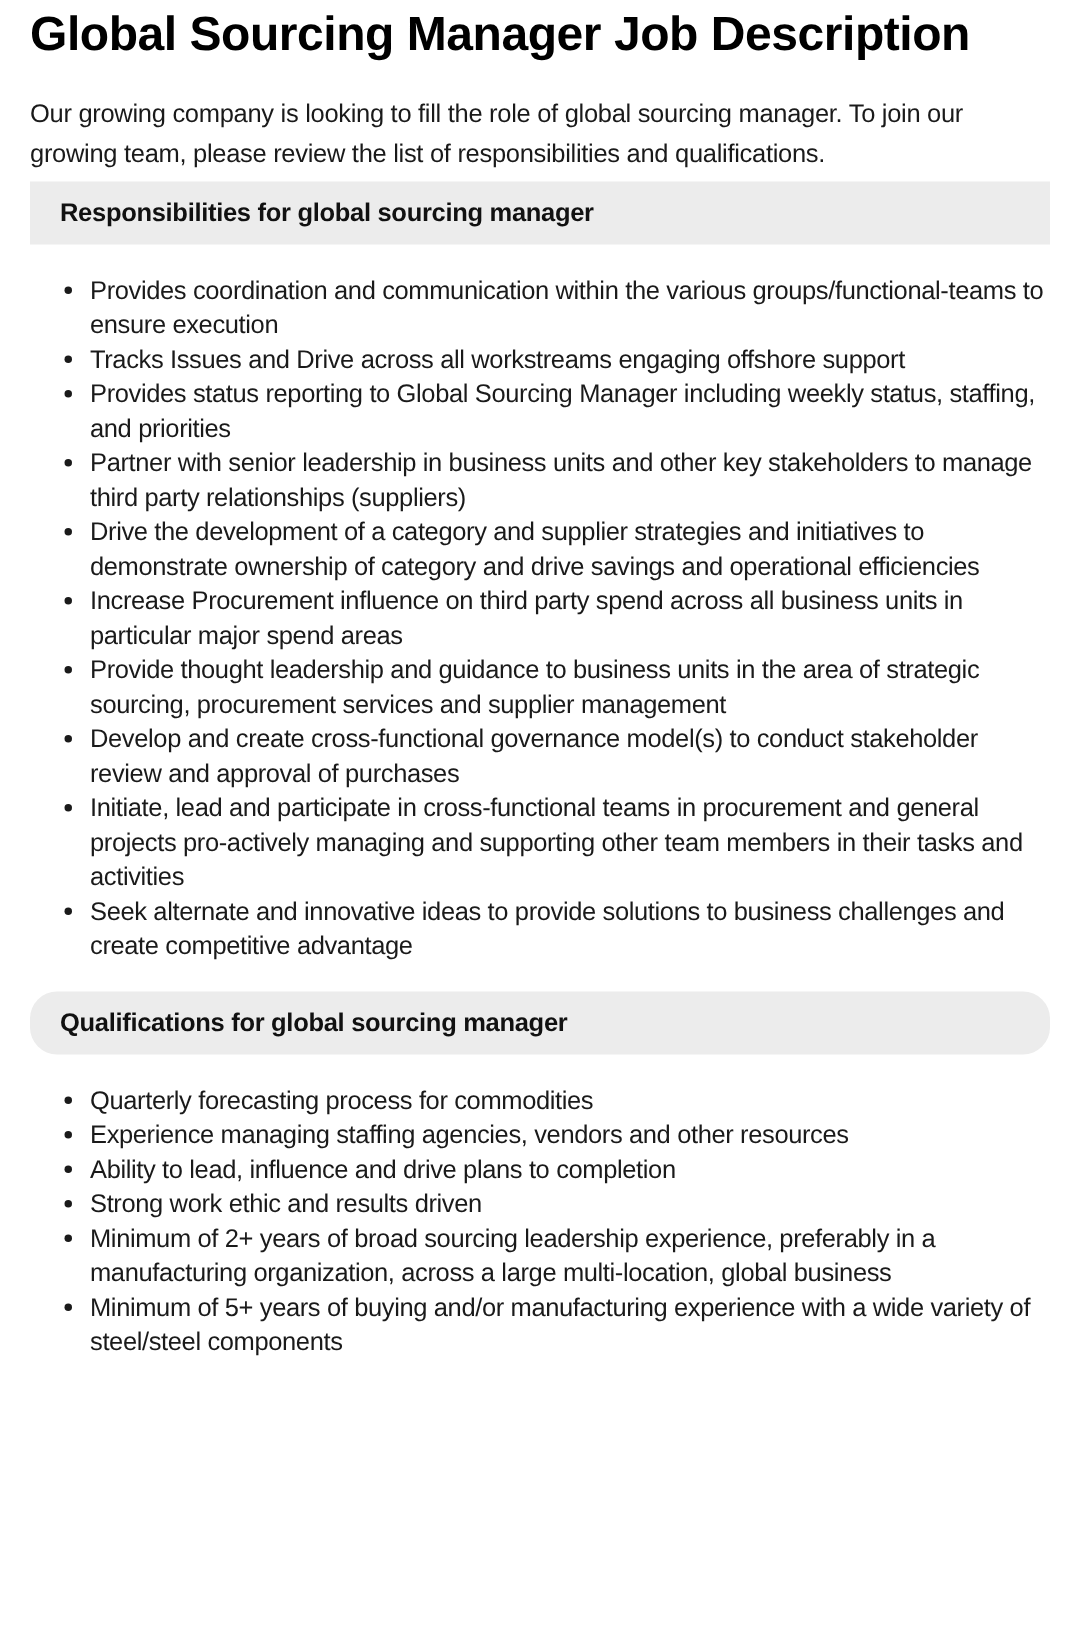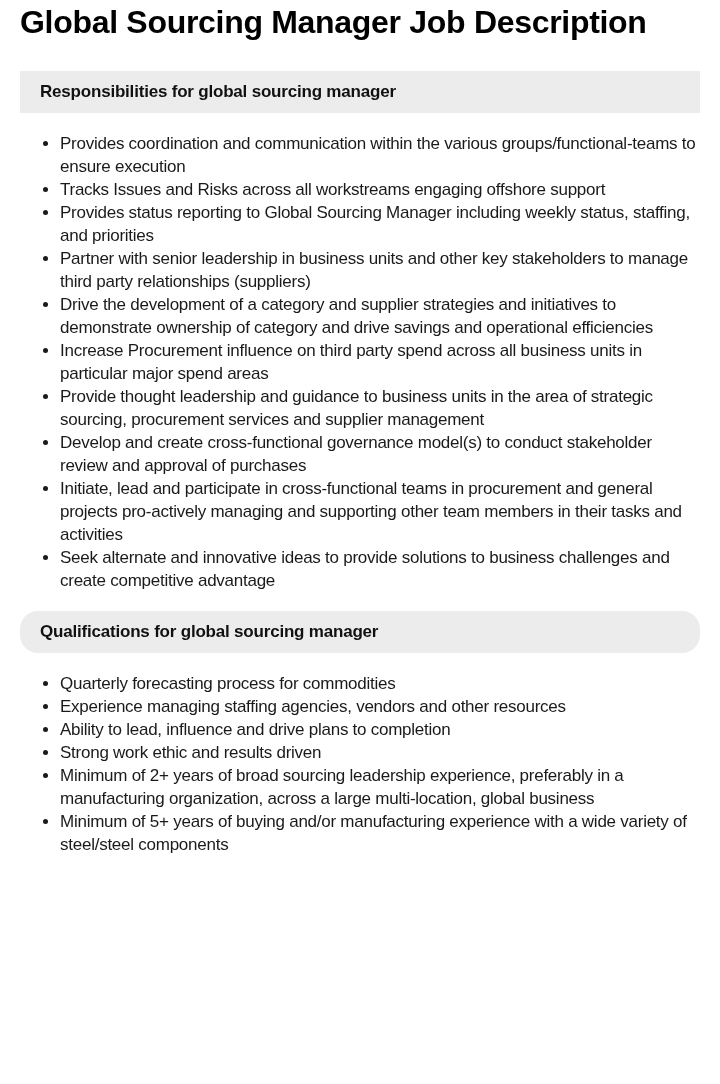--- a/index.html
+++ b/index.html
@@ -14,44 +14,45 @@
     height: 44px; line-height: 40px;
     font-size: 32px; font-weight: bold; text-align: left;
     color: #000; letter-spacing: -0.3px;
   }
   .intro {
     margin: 16px 0 0 0;
     font-size: 17px; line-height: 27px; color: #1a1a1a;
     letter-spacing: -0.2px;
   }
   .section-header {
-    margin-top: 25px;
+    margin-top: 5px;
     background: #ececec;
     height: 42px; line-height: 42px;
     padding: 0 20px;
     font-size: 17px; font-weight: bold; color: #111;
     letter-spacing: -0.2px;
   }
   ul.items {
     margin: 19px 0 0 0; padding: 0 0 0 40px;
     font-size: 17px; line-height: 23px; color: #1a1a1a;
     letter-spacing: -0.25px;
   }
   ul.items li { padding-left: 0; }
 </style>
 </head>
 <body>
 
 <div class="page">
   <h1>Global Sourcing Manager Job Description</h1>
+  <p class="intro">Our growing company is looking to fill the role of global sourcing manager. To join our growing team, please review the list of responsibilities and qualifications.</p>
 
   <div class="section-header">Responsibilities for global sourcing manager</div>
   <ul class="items">
     <li>Provides coordination and communication within the various groups/functional-teams to ensure execution</li>
-    <li>Tracks Issues and Risks across all workstreams engaging offshore support</li>
+    <li>Tracks Issues and Drive across all workstreams engaging offshore support</li>
     <li>Provides status reporting to Global Sourcing Manager including weekly status, staffing, and priorities</li>
     <li>Partner with senior leadership in business units and other key stakeholders to manage third party relationships (suppliers)</li>
     <li>Drive the development of a category and supplier strategies and initiatives to demonstrate ownership of category and drive savings and operational efficiencies</li>
     <li>Increase Procurement influence on third party spend across all business units in particular major spend areas</li>
     <li>Provide thought leadership and guidance to business units in the area of strategic sourcing, procurement services and supplier management</li>
     <li>Develop and create cross-functional governance model(s) to conduct stakeholder review and approval of purchases</li>
     <li>Initiate, lead and participate in cross-functional teams in procurement and general projects pro-actively managing and supporting other team members in their tasks and activities</li>
     <li>Seek alternate and innovative ideas to provide solutions to business challenges and create competitive advantage</li>
   </ul>
 

